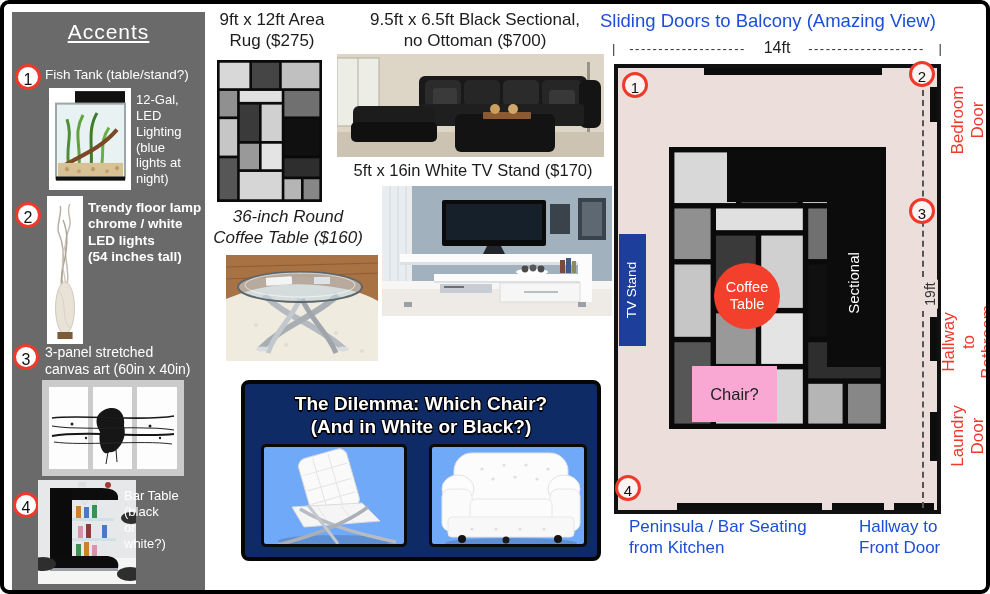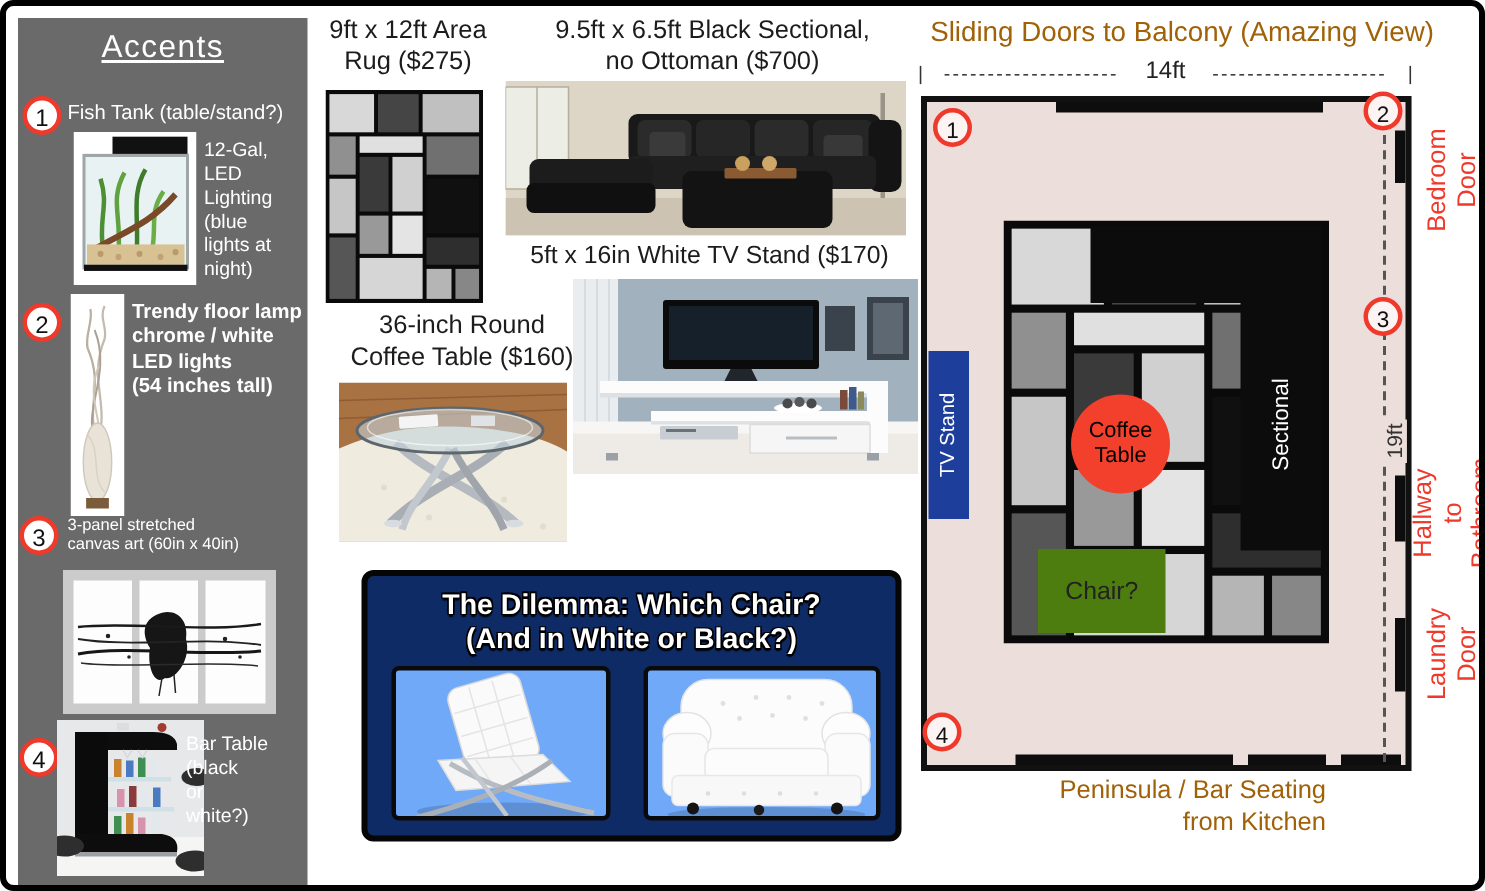--- a/index.html
+++ b/index.html
@@ -35,21 +35,21 @@
   .wallseg{position:absolute;background:#0d0d0d;}
   .dash-line{position:absolute;left:304px;top:12px;height:428px;width:0;border-left:2px dashed #555;}
   .marker{position:absolute;width:26px;height:26px;border-radius:50%;background:#fbf4f2;
           border:3px solid #ef392b;color:#111;font-size:15px;line-height:26px;text-align:center;}
   .vlab{position:absolute;transform:translate(-50%,-50%) rotate(-90deg);white-space:pre-line;
         text-align:center;line-height:1.15;}
   .dimrow{position:absolute;left:608px;top:35px;width:330px;display:flex;align-items:center;
           justify-content:space-between;color:#333;font-size:13px;}
   .dimrow .dashes{letter-spacing:1.5px;overflow:hidden;white-space:nowrap;}
   .dimrow .ft{font-size:16px;color:#222;padding:0 4px;}
-  .plan-red-label{position:absolute;color:#a16207;font-size:17px;line-height:1.25;text-align:right;white-space:pre-line;}
+  .plan-red-label{position:absolute;color:#1d4ed8;font-size:17px;line-height:1.25;text-align:left;white-space:pre-line;}
 </style>
 </head>
 <body>
 
 <div class="page">
 
   <div class="sidebar">
     <div class="acc-title">Accents</div>
 
     <div class="badge" style="left:3px;top:52px;">1</div>
@@ -88,21 +88,21 @@
       <ellipse cx="19" cy="112" rx="10" ry="26" fill="#e8e2d7" stroke="#cfc7ba"></ellipse>
       <path d="M12,94 C22,104 14,122 24,132" stroke="#d8d1c5" fill="none"></path>
       <rect x="11" y="136" width="16" height="7" fill="#7a5b3a"></rect>
     </svg>
     <div class="sb-text pre" style="left:76px;top:188px;width:118px;font-size:13.5px;font-weight:bold;">Trendy floor lamp
 chrome / white
 LED lights
 (54 inches tall)</div>
 
     <div class="badge" style="left:1px;top:332px;">3</div>
-    <div class="sb-text pre" style="left:33px;top:332px;width:162px;font-size:11px;">3-panel stretched
+    <div class="sb-text pre" style="left:33px;top:332px;width:162px;font-size:14px;">3-panel stretched
 canvas art (60in x 40in)</div>
     <svg class="img" style="left:30px;top:368px;" width="142" height="96" viewBox="0 0 142 96" preserveAspectRatio="none">
       <rect width="142" height="96" fill="#cbcbcb"></rect>
       <rect x="7" y="7" width="39" height="82" fill="#fdfdfd"></rect>
       <rect x="51" y="7" width="39" height="82" fill="#fdfdfd"></rect>
       <rect x="95" y="7" width="40" height="82" fill="#fdfdfd"></rect>
       <path d="M62,30 C74,24 84,32 82,46 C86,60 74,74 68,72 C60,78 56,62 58,52 C52,42 54,34 62,30 Z" fill="#161616"></path>
       <path d="M10,38 C40,34 100,42 132,36" stroke="#1a1a1a" stroke-width="1.6" fill="none"></path>
       <path d="M10,46 C46,52 96,44 132,50" stroke="#222" stroke-width="1.2" fill="none"></path>
       <path d="M10,56 C42,50 98,58 132,54" stroke="#161616" stroke-width="2" fill="none"></path>
@@ -167,21 +167,21 @@
       <rect x="3" y="65" width="20" height="40" fill="#c6c6c6"></rect>
     <rect x="3" y="108" width="20" height="45" fill="#565656"></rect>
       <rect x="26" y="92" width="22" height="28" fill="#999999"></rect>
     <rect x="51" y="92" width="23" height="28" fill="#e4e4e4"></rect>
       <rect x="26" y="123" width="48" height="30" fill="#d6d6d6"></rect>
     <rect x="77" y="108" width="40" height="20" fill="#2e2e2e"></rect>
       <rect x="77" y="131" width="19" height="22" fill="#b5b5b5"></rect>
     <rect x="99" y="131" width="18" height="22" fill="#878787"></rect>
   </svg>
 
-  <div class="plabel pre" style="left:210px;top:203px;width:188px;">36-inch Round
+  <div class="plabel pre" style="left:190px;top:203px;width:188px;font-style:italic;">36-inch Round
 Coffee Table ($160)</div>
   <svg class="img" style="left:222px;top:251px;" width="152" height="106" viewBox="0 0 152 106" preserveAspectRatio="none">
     <rect width="152" height="106" fill="#a87243"></rect>
     <line x1="0" y1="12" x2="152" y2="8" stroke="#8f5c33"></line>
       <line x1="0" y1="24" x2="152" y2="18" stroke="#8f5c33"></line>
     <path d="M0,44 Q40,26 90,30 Q130,33 152,46 L152,106 L0,106 Z" fill="#efebdf"></path>
     <circle cx="30" cy="70" r="2" fill="#e2ddcc"></circle>
       <circle cx="60" cy="90" r="2" fill="#e2ddcc"></circle>
     <circle cx="110" cy="78" r="2" fill="#e2ddcc"></circle>
       <circle cx="136" cy="96" r="2" fill="#e2ddcc"></circle>
@@ -350,36 +350,38 @@
       <rect x="99" y="131" width="18" height="22" fill="#878787"></rect>
     </svg>
 
     <div class="abs" style="left:109px;top:83px;width:154px;height:51px;background:#0c0c0c;"></div>
     <div class="abs" style="left:209px;top:83px;width:54px;height:216px;background:#0c0c0c;"></div>
     <div class="vlab" style="left:236px;top:215px;color:#fff;font-size:15px;">Sectional</div>
 
     <div class="abs" style="left:1px;top:166px;width:27px;height:112px;background:#1e3e9c;"></div>
     <div class="vlab" style="left:14px;top:222px;color:#fff;font-size:13.5px;white-space:nowrap;">TV Stand</div>
 
-    <div class="abs ctr" style="left:96px;top:195px;width:66px;height:66px;border-radius:50%;background:#f2402c;color:#000000;font-size:14.5px;line-height:1.2;display:flex;align-items:center;justify-content:center;white-space:pre-line;">Coffee
+    <div class="abs ctr" style="left:96px;top:195px;width:66px;height:66px;border-radius:50%;background:#f2402c;color:#ffffff;font-size:14.5px;line-height:1.2;display:flex;align-items:center;justify-content:center;white-space:pre-line;">Coffee
 Table</div>
 
-    <div class="abs ctr" style="left:74px;top:298px;width:85px;height:56px;background:#4d7c0f;color:#222;font-size:16.5px;display:flex;align-items:center;justify-content:center;">Chair?</div>
+    <div class="abs ctr" style="left:74px;top:298px;width:85px;height:56px;background:#f9a8d4;color:#222;font-size:16.5px;display:flex;align-items:center;justify-content:center;">Chair?</div>
 
     <div class="vlab" style="left:312px;top:226px;color:#333;font-size:14px;background:#ecdedb;padding:0 3px;white-space:nowrap;">19ft</div>
 
     <div class="marker" style="left:4px;top:4px;">1</div>
     <div class="marker" style="left:291px;top:-7px;">2</div>
     <div class="marker" style="left:291px;top:130px;">3</div>
     <div class="marker" style="left:-3px;top:407px;">4</div>
   </div>
 
   <div class="vlab red" style="left:964px;top:116px;font-size:17px;">Bedroom
 Door</div>
   <div class="vlab red" style="left:964px;top:338px;font-size:17px;">Hallway to
 Bathroom</div>
   <div class="vlab red" style="left:964px;top:432px;font-size:17px;">Laundry
 Door</div>
 
   <div class="plan-red-label" style="left:625px;top:512px;width:255px;">Peninsula / Bar Seating
 from Kitchen</div>
+  <div class="plan-red-label" style="left:855px;top:512px;width:125px;">Hallway to
+Front Door</div>
 
 </div>
 
 </body></html>

